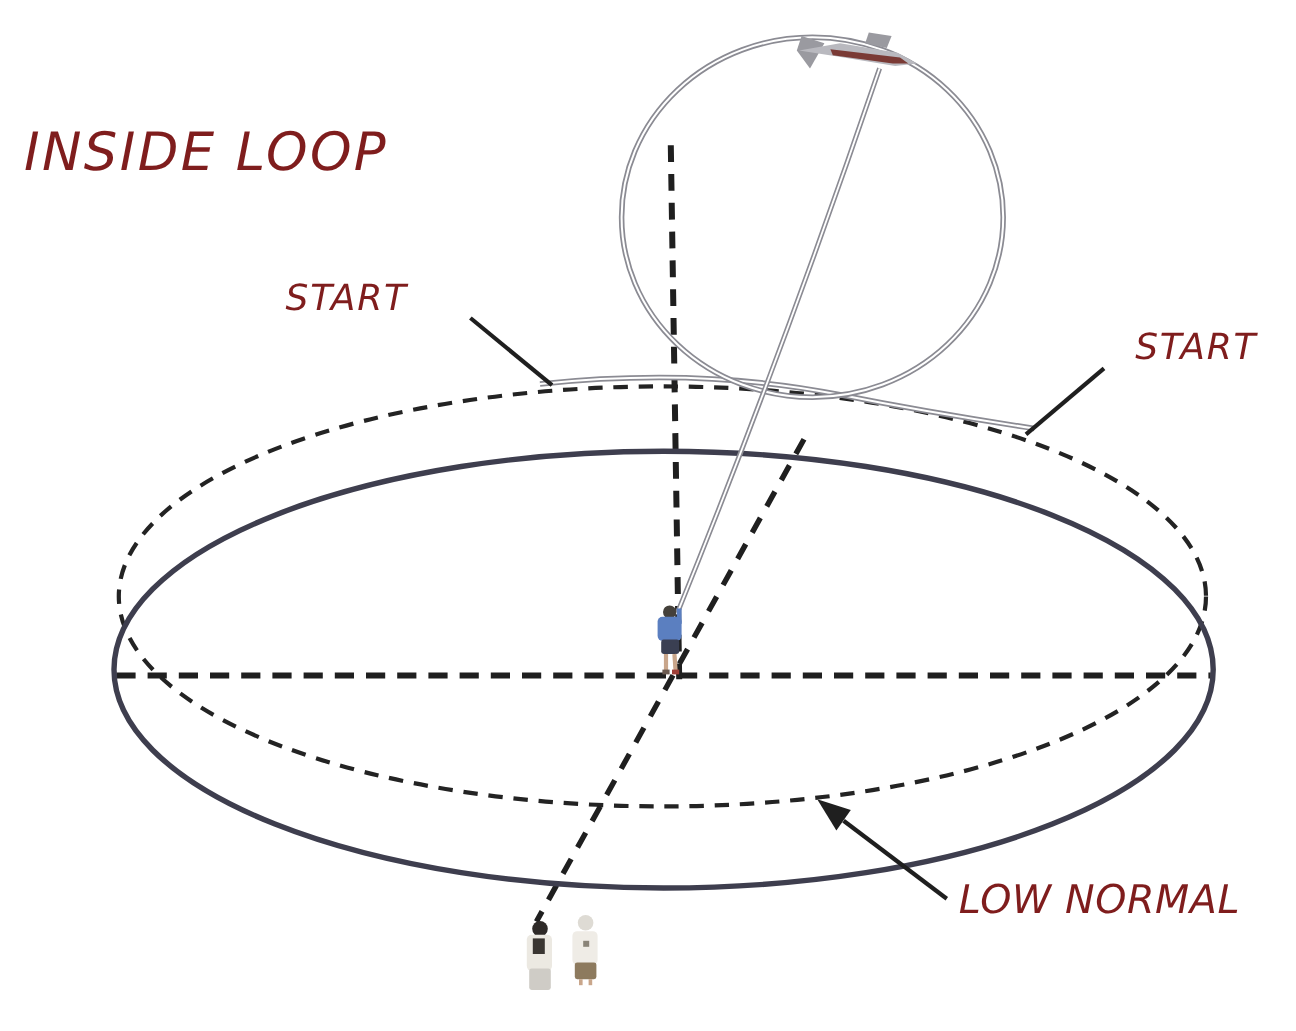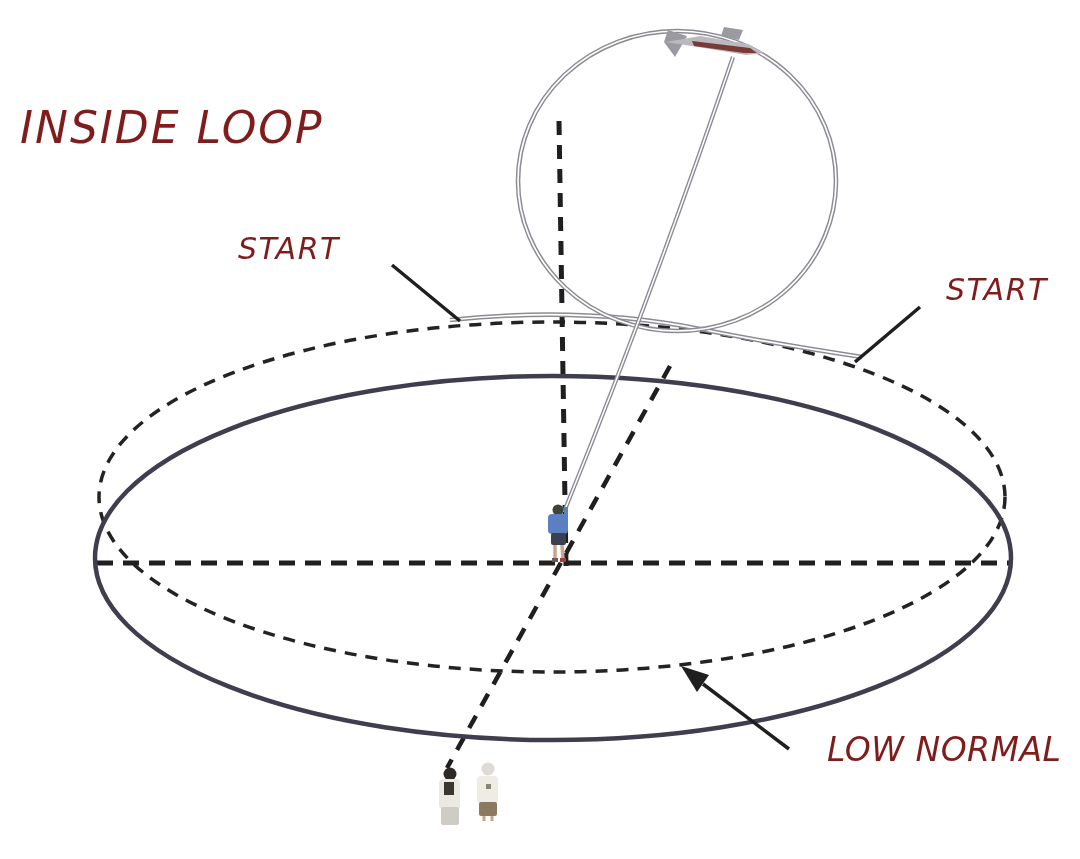--- a/index.html
+++ b/index.html
@@ -46,21 +46,20 @@
     top: 272px;
     font-size: 30px;
     letter-spacing: 1.5px;
   }
   .lbl-lownormal {
     left: 799px;
     top: 729px;
     font-size: 33px;
     letter-spacing: 0.5px;
     line-height: 41px;
-    margin-left: 28px;
   }
 </style>
 </head>
 <body>
 
 <div class="stage">
 
   <svg width="1080" height="859" viewBox="0 0 1080 859">
 
     <ellipse cx="552" cy="497" rx="453" ry="175" fill="none" stroke="#232323" stroke-width="3.5" stroke-dasharray="12 9"></ellipse>

